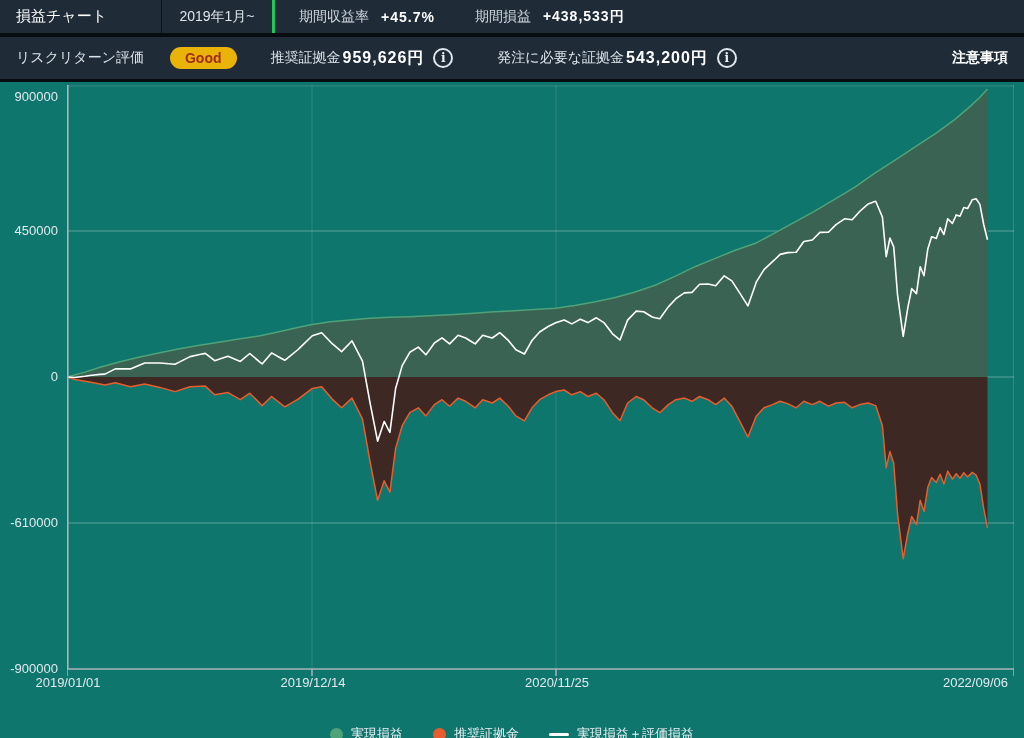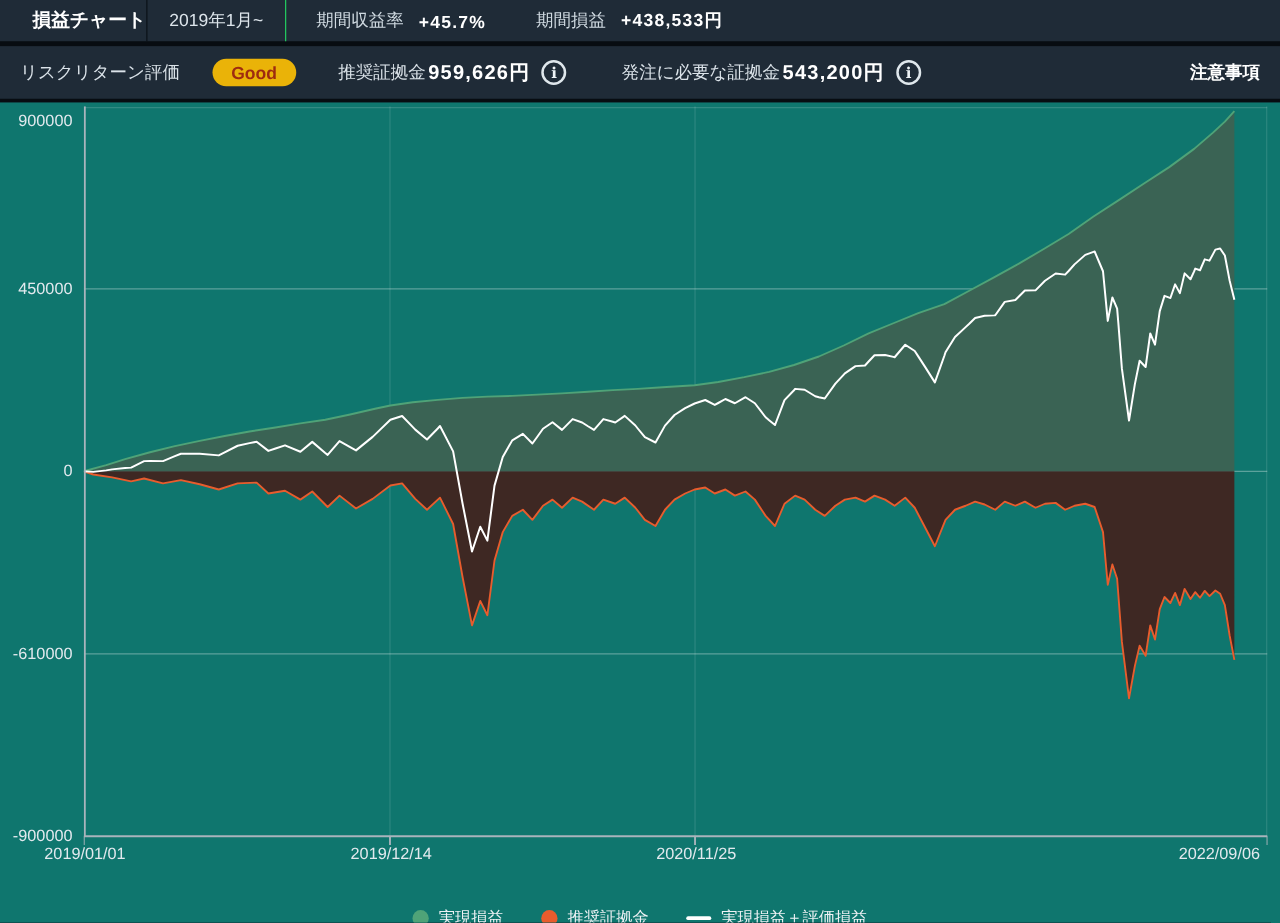--- a/index.html
+++ b/index.html
@@ -7,24 +7,24 @@
     width:1024px;height:738px;overflow:hidden;
     background:#131d26;color:#e6edf2;
     font-family:"Liberation Sans","DejaVu Sans",sans-serif;
     position:relative;
   }
   
   .bar1{
     height:33px;background:#1f2b37;display:flex;align-items:center;
     border-bottom:4px solid #070c11;font-size:14px;
   }
-  .bar1 .title{font-weight:bold;font-size:15px;padding-left:16px;width:101px;color:#fff;text-align:right;}
+  .bar1 .title{font-weight:normal;font-size:15px;padding-left:16px;width:101px;color:#fff;}
   .cell-period{
     width:110px;align-self:stretch;display:flex;align-items:center;justify-content:center;
-    border-left:1px solid #0b1219;border-right:1px solid #22c55e;color:#dde5eb;cursor:pointer;
+    border-left:1px solid #0b1219;border-right:3px solid #22c55e;color:#dde5eb;cursor:pointer;margin-left:44px;
   }
   .metric{display:flex;align-items:center;margin-left:24px;}
   .metric .lab{color:#cfd9e0;margin-right:12px;}
   .metric .val{color:#ffffff;font-weight:600;letter-spacing:1px;}
   
   .bar2{
     height:42px;background:#1f2b37;display:flex;align-items:center;
     border-bottom:3px solid #070c11;font-size:14px;padding:0 16px;
   }
   .bar2 .lab{color:#dbe3e9;}

